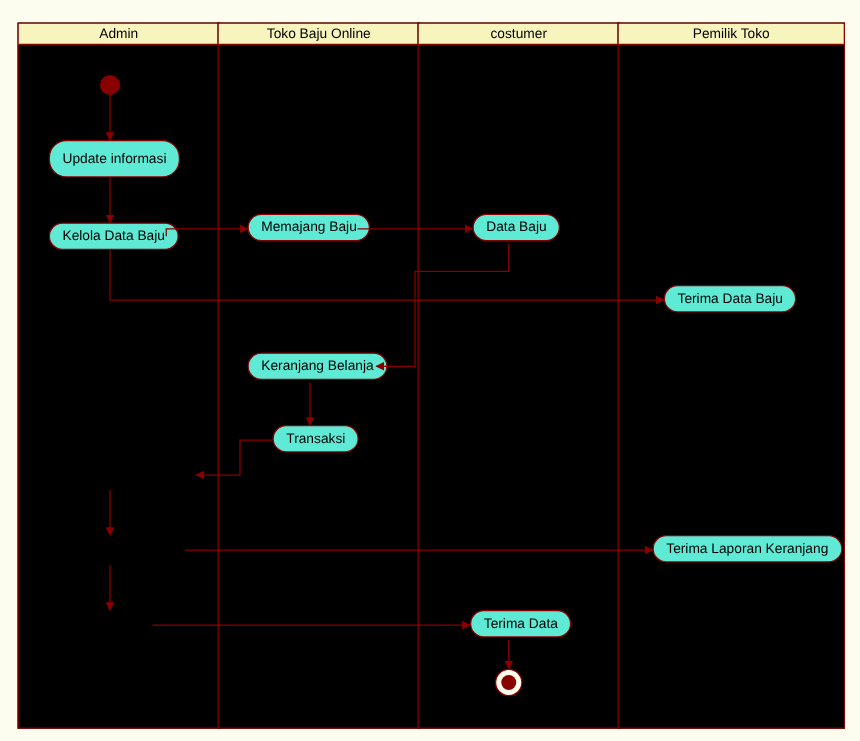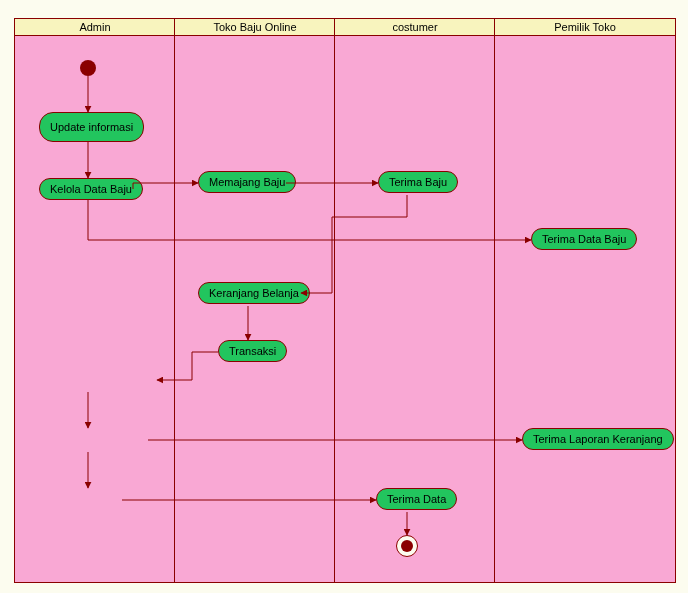--- a/index.html
+++ b/index.html
@@ -1,19 +1,19 @@
 <!DOCTYPE html>
 <html><head>
 <meta charset="utf-8">
 <style>
   html,body{margin:0;padding:0;background:#fcfcef;font-family:Arial,Helvetica,sans-serif;font-size:11px;color:#000}
   .canvas{position:relative;width:688px;height:593px;background:#fcfcef}
-  .lane{position:absolute;top:18px;border:1px solid #8a0000;background:#f9a8d4;}
+  .lane{position:absolute;top:18px;border:1px solid #8a0000;background:#000000;}
   .lane-header{position:absolute;top:0;left:0;right:0;height:16px;border-bottom:1px solid #8a0000;background:#f8f4be;text-align:center;line-height:16px;font-size:11px}
-  .node{position:absolute;border:1px solid #8a0000;background:#22c55e;border-radius:14px;padding:4px 10px;white-space:nowrap;text-align:center}
+  .node{position:absolute;border:1px solid #8a0000;background:#5eead4;border-radius:14px;padding:4px 10px;white-space:nowrap;text-align:center}
   .node.tall{padding:8px 10px}
   .initial{position:absolute;width:16px;height:16px;border-radius:50%;background:#8a0000}
   .final-outer{position:absolute;width:20px;height:20px;border:1px solid #8a0000;border-radius:50%;background:#fcfcef}
   .final-inner{position:absolute;left:4px;top:4px;width:12px;height:12px;border-radius:50%;background:#8a0000}
   svg.edges{position:absolute;left:0;top:0;width:688px;height:593px;pointer-events:none}
 </style>
 </head>
 <body>
 
 <div class="canvas">
@@ -29,21 +29,21 @@
   </div>
   <div class="lane" style="left:494px;width:180px;height:563px">
     <div class="lane-header">Pemilik Toko</div>
   </div>
 
   <div class="initial" style="left:80px;top:60px"></div>
 
   <div class="node tall" style="left:39px;top:112px">Update informasi</div>
   <div class="node" style="left:39px;top:178px">Kelola Data Baju</div>
   <div class="node" style="left:198px;top:171px">Memajang Baju</div>
-  <div class="node" style="left:378px;top:171px">Terima Baju</div>
+  <div class="node" style="left:378px;top:171px">Data Baju</div>
   <div class="node" style="left:531px;top:228px">Terima Data Baju</div>
   <div class="node" style="left:198px;top:282px">Keranjang Belanja</div>
   <div class="node" style="left:218px;top:340px">Transaksi</div>
   <div class="node" style="left:522px;top:428px">Terima Laporan Keranjang</div>
   <div class="node" style="left:376px;top:488px">Terima Data</div>
 
   <div class="final-outer" style="left:396px;top:535px">
     <div class="final-inner"></div>
   </div>
 

